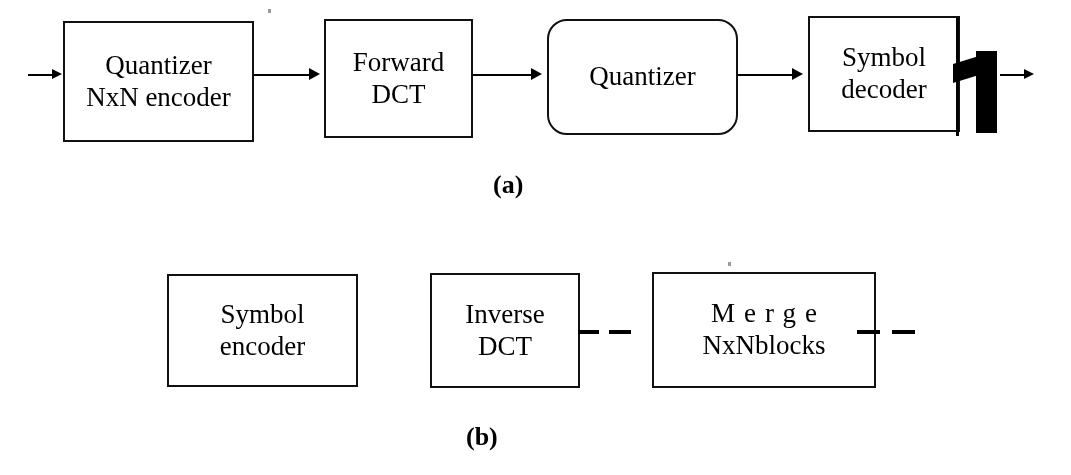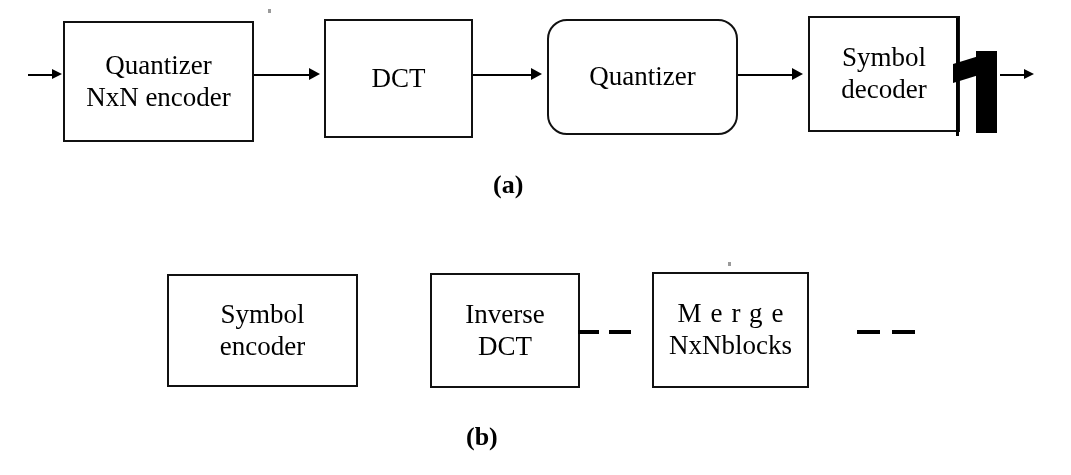--- a/index.html
+++ b/index.html
@@ -104,20 +104,21 @@
 
   <div class="block" style="left:63px; top:21px; width:191px; height:121px;">
     <span class="ln">Quantizer</span>
     <span class="ln">NxN encoder</span>
   </div>
 
   <div class="wire" style="left:254px; top:74px; width:58px;"></div>
   <div class="arrowhead" style="left:309px; top:68px;"></div>
 
   <div class="block" style="left:324px; top:19px; width:149px; height:119px;">
+    <span class="ln">Forward</span>
     <span class="ln">DCT</span>
   </div>
 
   <div class="wire" style="left:473px; top:74px; width:60px;"></div>
   <div class="arrowhead" style="left:531px; top:68px;"></div>
 
   <div class="block" style="left:547px; top:19px; width:191px; height:116px;border-radius:20px;">
     <span class="ln">Quantizer</span>
   </div>
 
@@ -144,21 +145,21 @@
   </div>
 
   <div class="block" style="left:430px; top:273px; width:150px; height:115px;">
     <span class="ln">Inverse</span>
     <span class="ln">DCT</span>
   </div>
 
   <div class="dash" style="left:578px; top:330px; width:21px;"></div>
   <div class="dash" style="left:609px; top:330px; width:22px;"></div>
 
-  <div class="block spaced" style="left:652px; top:272px; width:157px; height:116px;">
+  <div class="block spaced" style="left:652px; top:272px; width:224px; height:116px;">
     <span class="ln spread">Merge</span>
     <span class="ln">NxNblocks</span>
   </div>
 
   <div class="dash" style="left:857px; top:330px; width:23px;"></div>
   <div class="dash" style="left:892px; top:330px; width:23px;"></div>
 
   <div class="caption" style="left:466px; top:422px;">(b)</div>
 
 </div>

